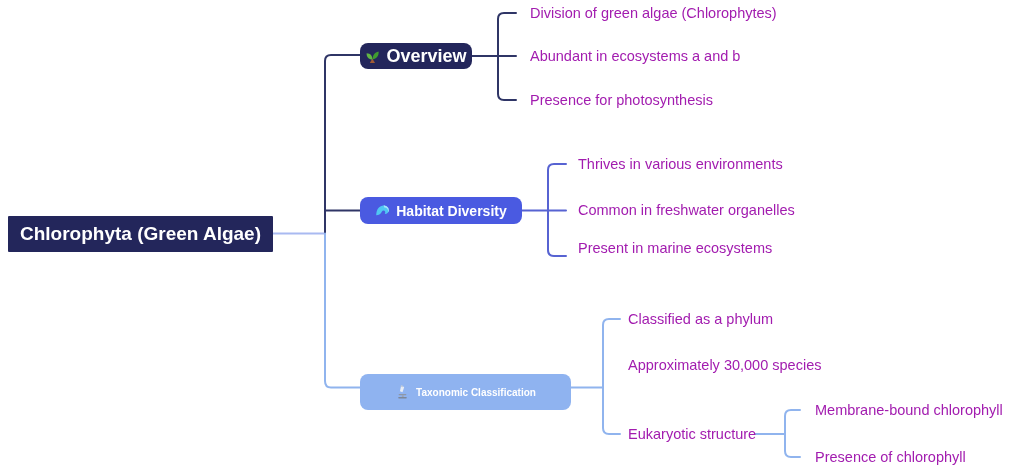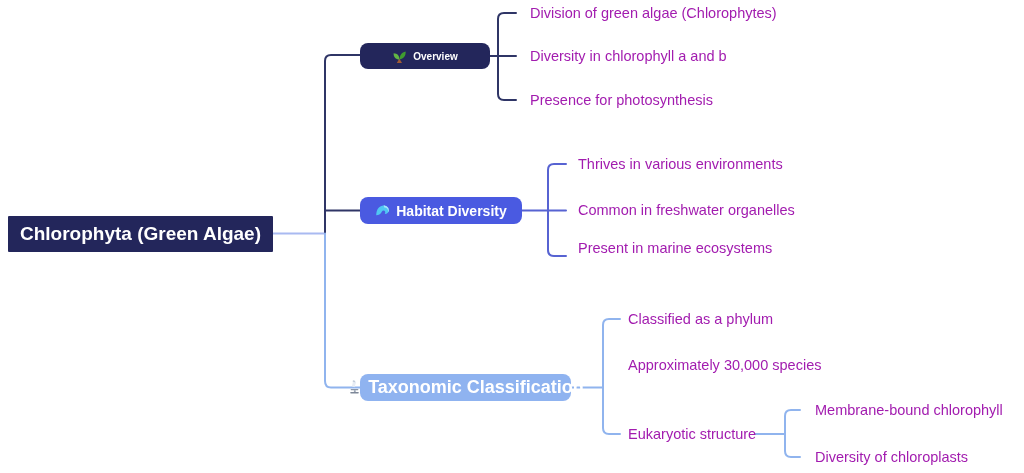--- a/index.html
+++ b/index.html
@@ -18,23 +18,23 @@
     gap:6px;
     color:#ffffff;font-weight:700;
     border-radius:8px;
     white-space:nowrap;
     box-sizing:border-box;
   }
   .node-root{
     left:8px;top:216px;width:265px;height:36px;
     border-radius:1px;font-size:19px;
   }
-  .node-overview{left:360px;top:43px;width:130px;height:26px;font-size:10px;}
+  .node-overview{left:360px;top:43px;width:112px;height:26px;font-size:18px;}
   .node-habitat{left:360px;top:197px;width:162px;height:27px;font-size:14px;}
-  .node-taxonomic{left:360px;top:374px;width:211px;height:27px;font-size:18px;}
+  .node-taxonomic{left:360px;top:374px;width:211px;height:36px;font-size:10px;}
   .leaf{
     position:absolute;height:20px;line-height:20px;
     font-size:14.5px;color:#a21caf;white-space:nowrap;
   }
   .icon{flex:0 0 auto;display:block;}
 </style>
 </head>
 <body>
 
 <div class="canvas">
@@ -80,27 +80,27 @@
       <rect x="3.2" y="12" width="8.6" height="1.6" rx="0.8" fill="#7d8798"></rect>
       <rect x="3.6" y="9" width="7.8" height="1.2" rx="0.6" fill="#8d97a8"></rect>
       <rect x="6.9" y="10.2" width="1.8" height="1.8" fill="#9aa4b4"></rect>
       <path d="M6.1,1 L9.2,2.1 L7.5,7.2 L4.9,6.3 Z" fill="#e8edf5"></path>
       <rect x="5.6" y="0.4" width="2.6" height="1.5" rx="0.6" transform="rotate(19 6.8 1.3)" fill="#c2ccda"></rect>
     </svg>
     <span>Taxonomic Classification</span>
   </div>
 
   <div class="leaf" style="left:530px;top:3px">Division of green algae (Chlorophytes)</div>
-  <div class="leaf" style="left:530px;top:46px">Diversity in chlorophyll a and b</div>
+  <div class="leaf" style="left:530px;top:46px">Abundant in ecosystems a and b</div>
   <div class="leaf" style="left:530px;top:90px">Presence for photosynthesis</div>
 
   <div class="leaf" style="left:578px;top:154px">Thrives in various environments</div>
   <div class="leaf" style="left:578px;top:200px">Common in freshwater organelles</div>
   <div class="leaf" style="left:578px;top:238px">Present in marine ecosystems</div>
 
   <div class="leaf" style="left:628px;top:309px">Classified as a phylum</div>
   <div class="leaf" style="left:628px;top:355px">Approximately 30,000 species</div>
   <div class="leaf" style="left:628px;top:424px">Eukaryotic structure</div>
 
   <div class="leaf" style="left:815px;top:400px">Membrane-bound chlorophyll</div>
-  <div class="leaf" style="left:815px;top:447px">Diversity of chloroplasts</div>
+  <div class="leaf" style="left:815px;top:447px">Presence of chlorophyll</div>
 
 </div>
 
 </body></html>

